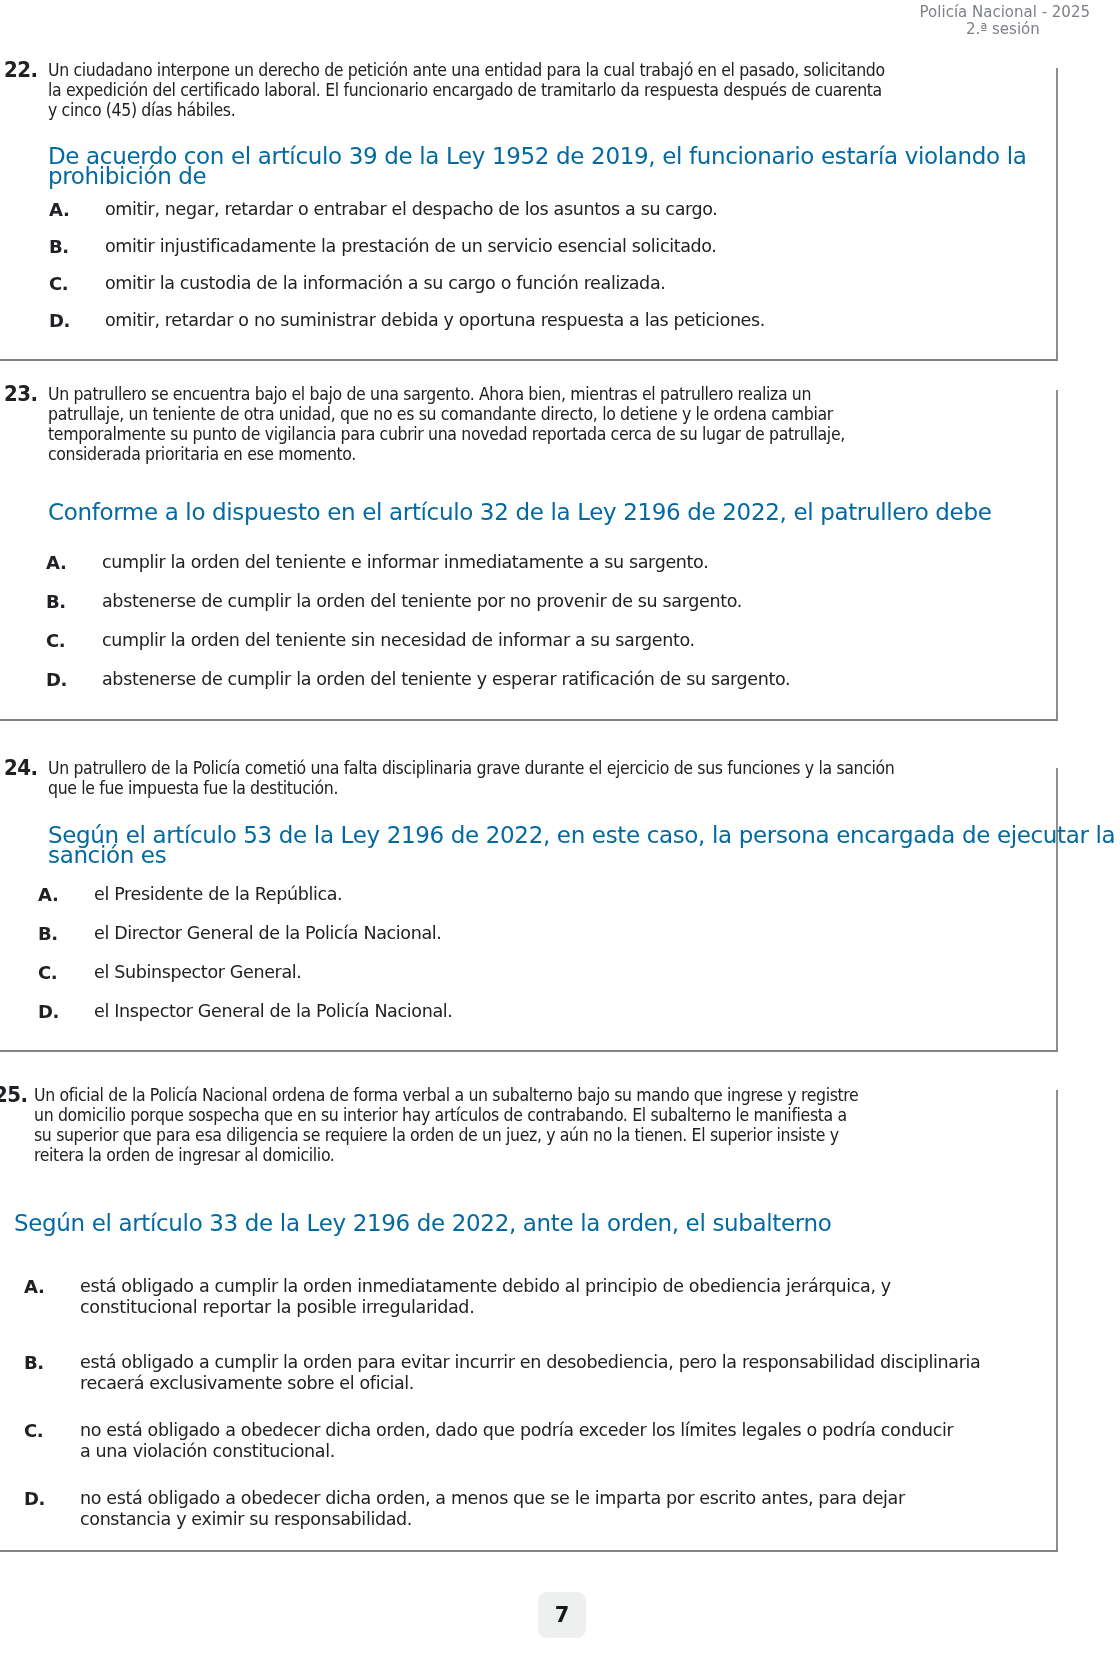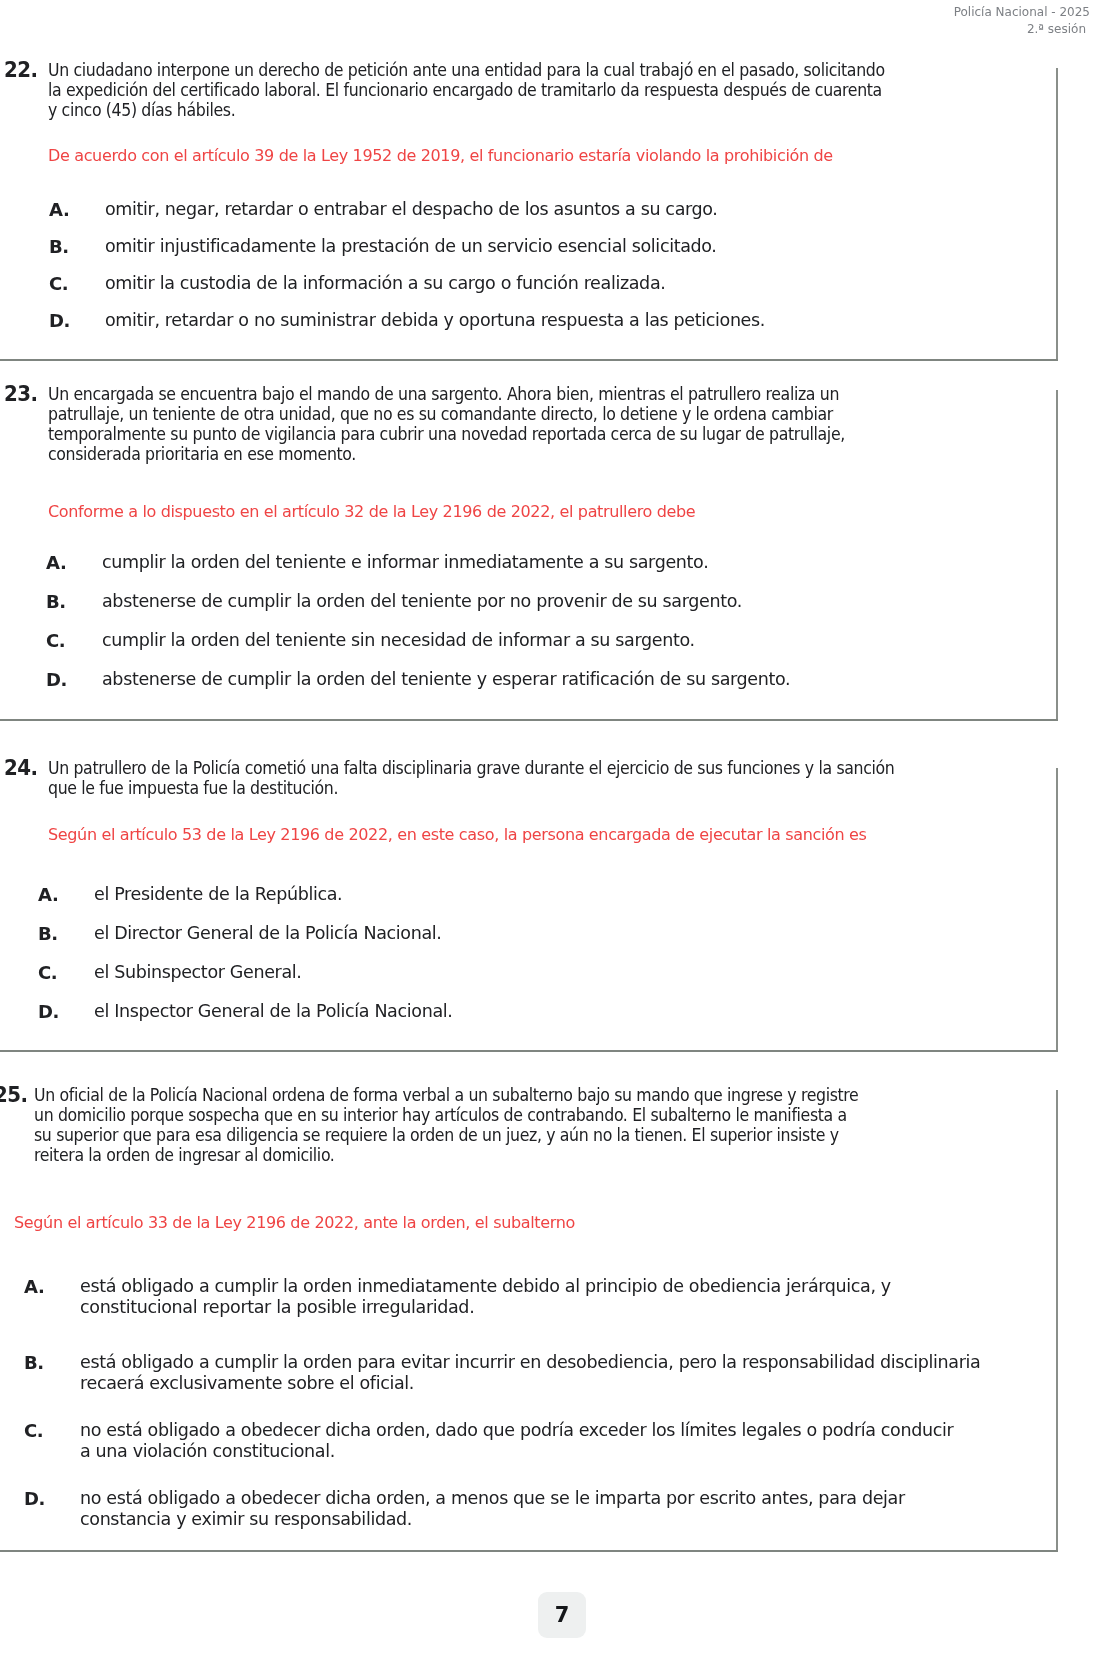--- a/index.html
+++ b/index.html
@@ -12,23 +12,23 @@
       height: 1677px;
       position: relative;
       overflow: hidden;
       font-family: "DejaVu Sans", "Liberation Sans", sans-serif;
       color: #1e1f22;
     }
     .header {
       position: absolute;
       top: 4px;
       right: 30px;
-      text-align: right;
+      text-align: center;
       color: #7d8085;
-      font-size: 12px;
+      font-size: 15px;
       line-height: 17px;
       font-family: "DejaVu Sans", sans-serif;
     }
     .header .line2 {
       padding-right: 4px;
     }
     .question {
       position: absolute;
       left: 0;
       width: 1120px;
@@ -57,24 +57,24 @@
     .stem .num {
       position: absolute;
       left: -44px;
       top: 0;
       font-weight: 700;
       font-size: 22px;
       letter-spacing: -0.5px;
     }
     .lead {
       position: absolute;
-      font-size: 16px;
+      font-size: 23px;
       line-height: 20px;
       letter-spacing: -0.35px;
-      color: #ef4444;
+      color: #0369a1;
     }
     .opt {
       position: absolute;
       font-size: 17.5px;
       line-height: 21px;
       letter-spacing: -0.35px;
       color: #202124;
     }
     .opt .letter {
       position: absolute;
@@ -134,21 +134,21 @@
     <span class="letter">D.</span>
     <div>omitir, retardar o no suministrar debida y oportuna respuesta a las peticiones.</div>
   </div>
 </div>
 
 <div class="question" style="top:0;">
   <div class="q-border" style="top:390px;height:330px;"></div>
   <div class="q-bottom" style="top:719px;"></div>
   <div class="stem" style="left:48px;top:384px;width:1020px;">
     <span class="num">23.</span>
-    <div>Un encargada se encuentra bajo el mando de una sargento. Ahora bien, mientras el patrullero realiza un</div>
+    <div>Un patrullero se encuentra bajo el bajo de una sargento. Ahora bien, mientras el patrullero realiza un</div>
     <div>patrullaje, un teniente de otra unidad, que no es su comandante directo, lo detiene y le ordena cambiar</div>
     <div>temporalmente su punto de vigilancia para cubrir una novedad reportada cerca de su lugar de patrullaje,</div>
     <div>considerada prioritaria en ese momento.</div>
   </div>
   <div class="lead" style="left:48px;top:490px;margin-top:12px;">Conforme a lo dispuesto en el artículo 32 de la Ley 2196 de 2022, el patrullero debe</div>
   <div class="opt" style="left:102px;top:552px;">
     <span class="letter">A.</span>
     <div>cumplir la orden del teniente e informar inmediatamente a su sargento.</div>
   </div>
   <div class="opt" style="left:102px;top:591px;">

